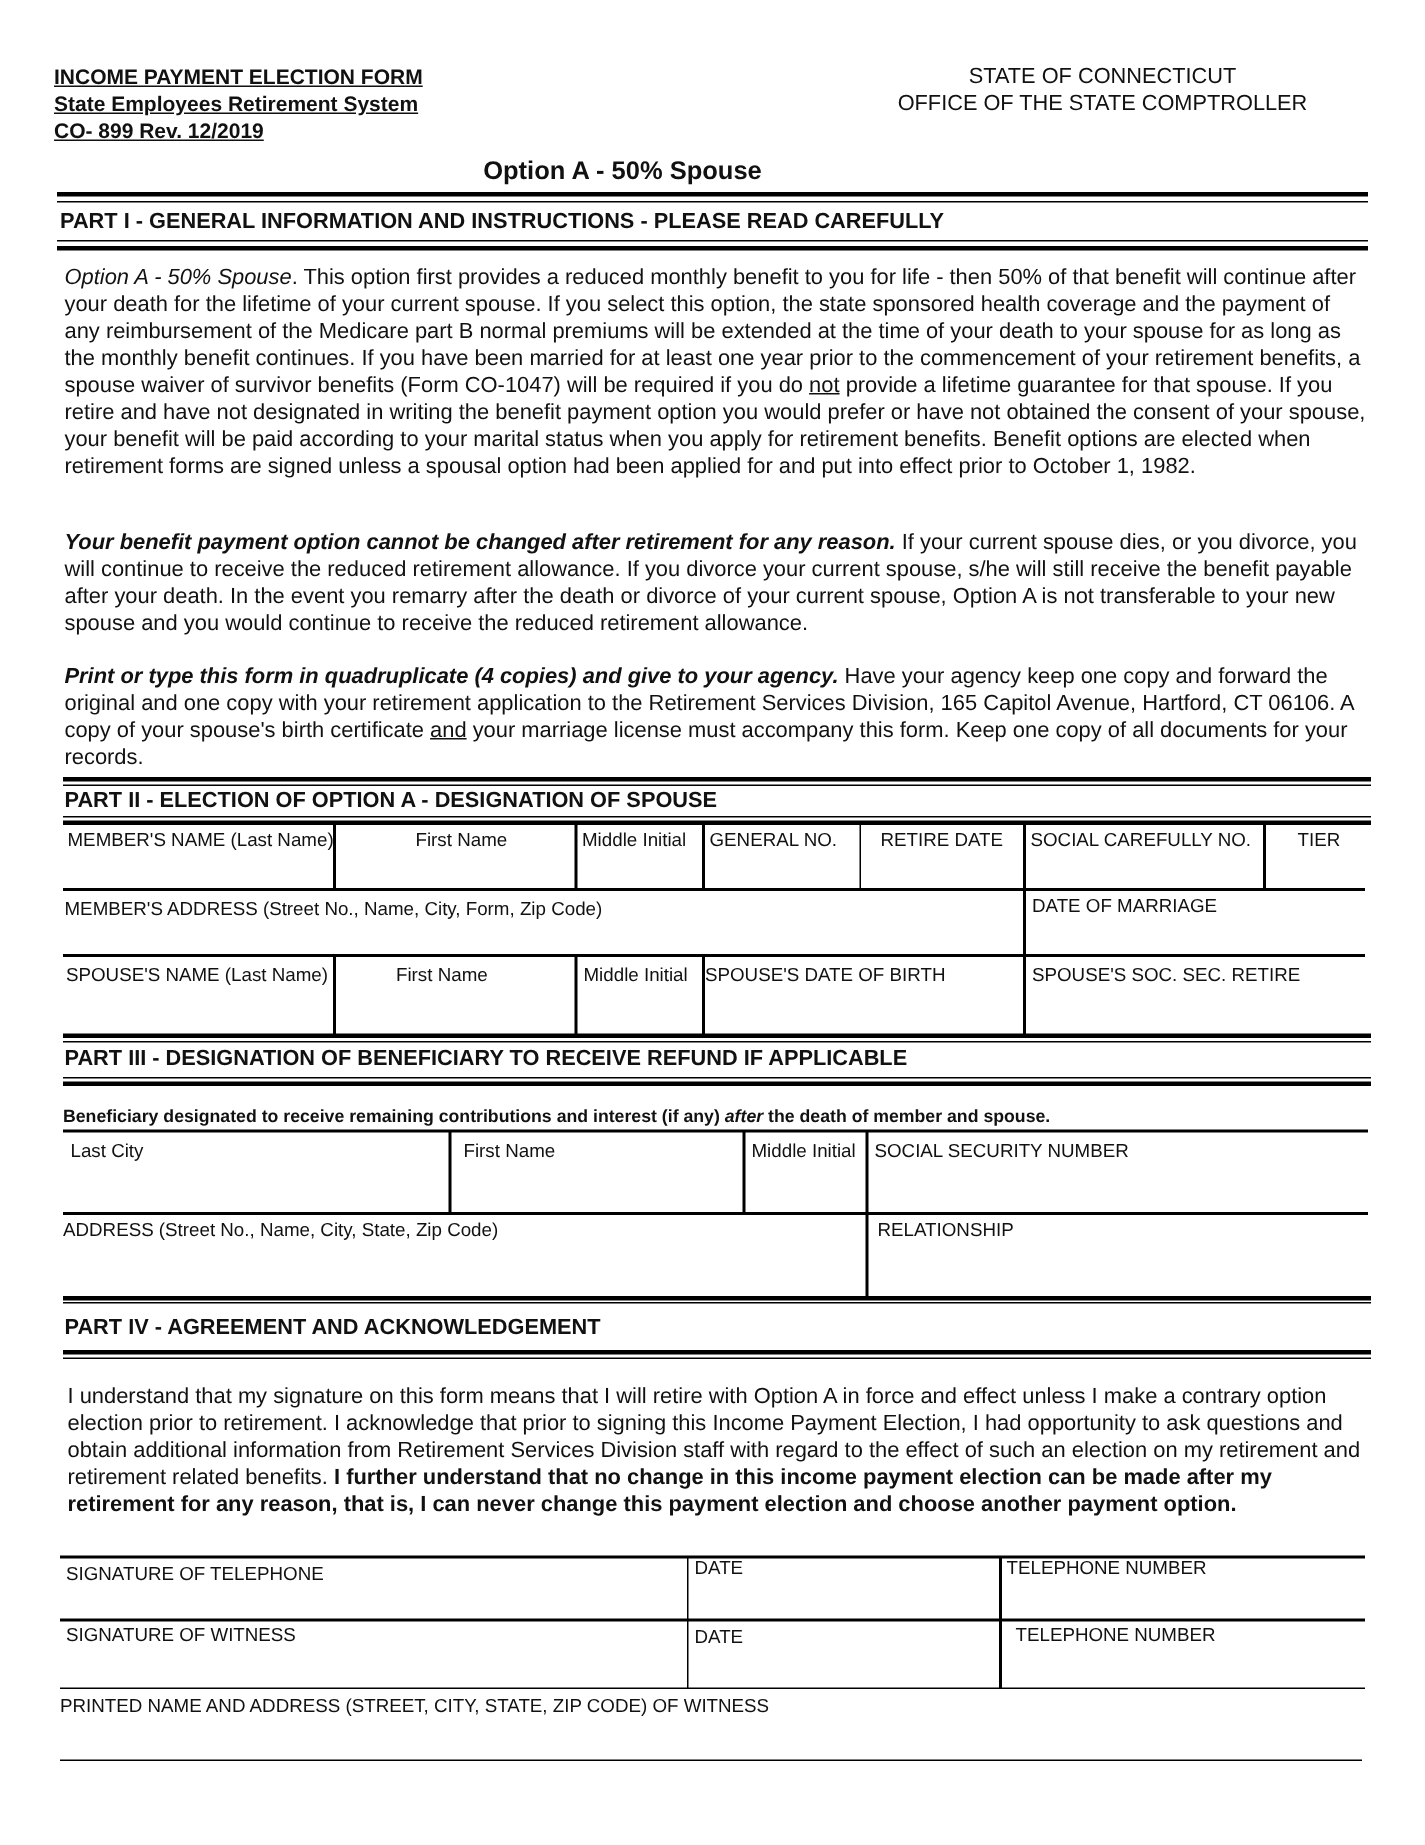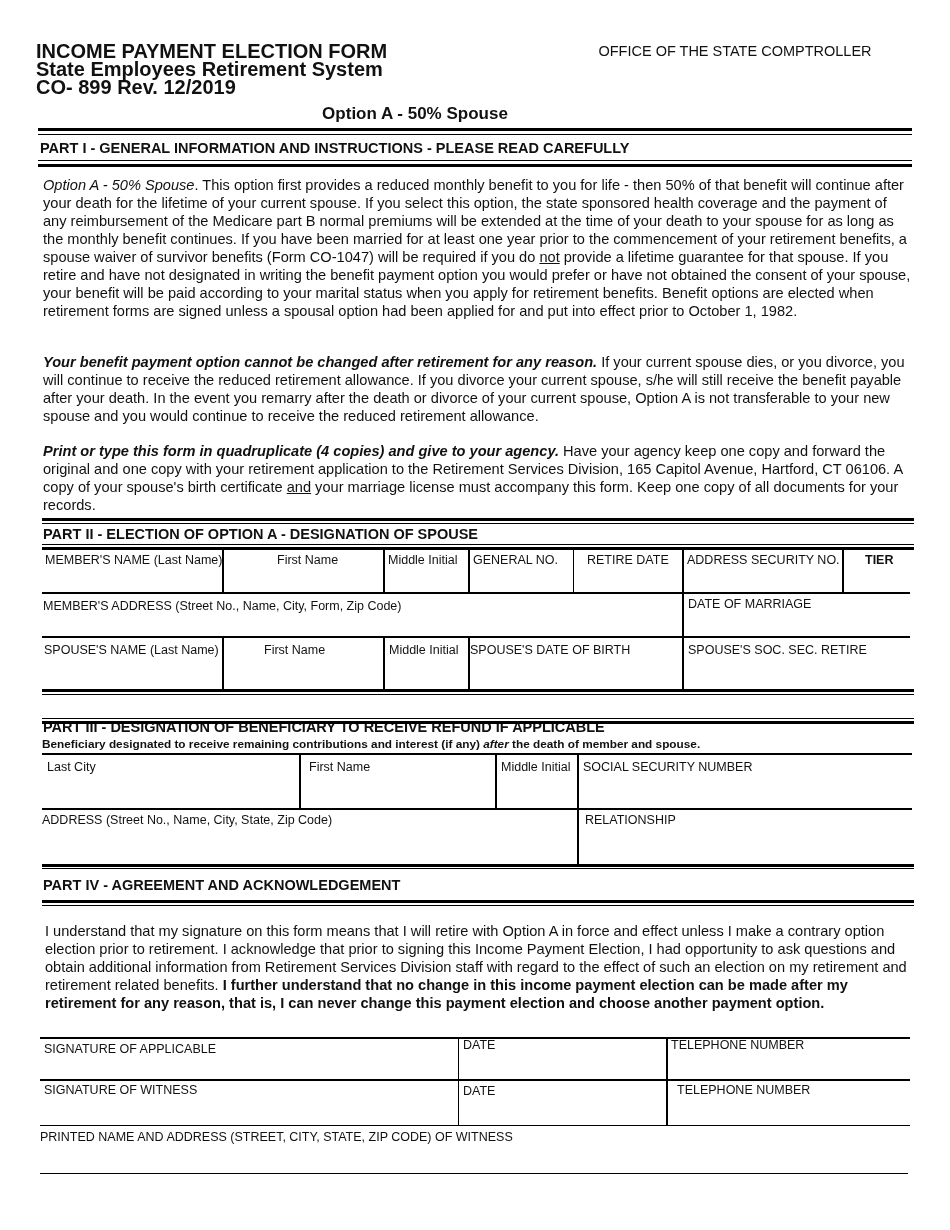--- a/index.html
+++ b/index.html
@@ -1,19 +1,19 @@
 <!DOCTYPE html>
 <html><head>
 <meta charset="utf-8">
 <style>
   html, body { margin: 0; padding: 0; background: #ffffff; }
   body { width: 950px; height: 1230px; position: relative; overflow: hidden;
          font-family: "Liberation Sans", sans-serif; color: #111; }
   .abs { position: absolute; }
-  .hdr-left { left: 36px; top: 42px; font-weight: bold; font-size: 20px; line-height: 18px; }
+  .hdr-left { left: 36px; top: 42px; font-weight: bold; font-size: 14px; line-height: 18px; text-decoration: underline; }
   .hdr-right { left: 560px; width: 350px; top: 42px; text-align: center; font-size: 14.5px; line-height: 18px; }
   .doc-title { left: 0; width: 830px; top: 104px; text-align: center; font-weight: bold; font-size: 17px; }
   .rule-thick { position: absolute; height: 3px; background: #000; }
   .rule-thin { position: absolute; height: 1px; background: #000; }
   .part-title { position: absolute; font-weight: bold; font-size: 14.5px; }
   .para { position: absolute; left: 43px; width: 870px; font-size: 14.6px; line-height: 18px; }
   .para u { text-decoration: underline; }
   .lbl { position: absolute; font-size: 12.5px; white-space: nowrap; }
   .vline { position: absolute; width: 2px; background: #000; }
   .hline { position: absolute; height: 2px; background: #000; }
@@ -22,20 +22,21 @@
 </style>
 </head>
 <body>
 
 <div class="abs hdr-left">
   <div>INCOME PAYMENT ELECTION FORM</div>
   <div>State Employees Retirement System</div>
   <div>CO- 899 Rev. 12/2019</div>
 </div>
 <div class="abs hdr-right">
+  <div>STATE OF CONNECTICUT</div>
   <div>OFFICE OF THE STATE COMPTROLLER</div>
 </div>
 <div class="abs doc-title">Option A - 50% Spouse</div>
 
 <div class="rule-thick" style="left:38px; width:874px; top:128px;"></div>
 <div class="rule-thin" style="left:38px; width:874px; top:134px;"></div>
 <div class="part-title" style="left:40px; top:140px;">PART I - GENERAL INFORMATION AND INSTRUCTIONS - PLEASE READ CAREFULLY</div>
 <div class="rule-thin" style="left:38px; width:874px; top:160px;"></div>
 <div class="rule-thick" style="left:38px; width:874px; top:164px;"></div>
 
@@ -59,24 +60,24 @@
 <div class="vline" style="left:383px; top:549px; height:43px;"></div>
 <div class="lbl" style="left:388px; top:553px;">Middle Initial</div>
 <input class="field" style="left: 388px; top: 570px; width: 78px; height: 20px;">
 <div class="vline" style="left:468px; top:549px; height:43px;"></div>
 <div class="lbl" style="left:473px; top:553px;">GENERAL NO.</div>
 <input class="field" style="left: 473px; top: 570px; width: 98px; height: 20px;">
 <div class="vline" style="left:573px; top:549px; height:43px; width:1px;"></div>
 <div class="lbl" style="left:587px; top:553px;">RETIRE DATE</div>
 <input class="field" style="left: 577px; top: 570px; width: 103px; height: 20px;">
 <div class="vline" style="left:682px; top:549px; height:141px;"></div>
-<div class="lbl" style="left:687px; top:553px;">ADDRESS SECURITY NO.</div>
+<div class="lbl" style="left:687px; top:553px;">SOCIAL CAREFULLY NO.</div>
 <input class="field" style="left: 687px; top: 570px; width: 152px; height: 20px;">
 <div class="vline" style="left:842px; top:549px; height:43px;"></div>
-<div class="lbl" style="left:865px; top:553px;font-weight:bold;">TIER</div>
+<div class="lbl" style="left:865px; top:553px;">TIER</div>
 <input class="field" style="left: 846px; top: 570px; width: 64px; height: 20px;">
 <div class="hline" style="left:42px; width:868px; top:592px;"></div>
 
 <div class="lbl" style="left:43px; top:599px;">MEMBER'S ADDRESS (Street No., Name, City, Form, Zip Code)</div>
 <input class="field" style="left: 43px; top: 616px; width: 635px; height: 20px;">
 <div class="lbl" style="left:688px; top:597px;">DATE OF MARRIAGE</div>
 <input class="field" style="left: 688px; top: 614px; width: 220px; height: 20px;">
 <div class="hline" style="left:42px; width:868px; top:636px;"></div>
 
 <div class="lbl" style="left:44px; top:643px;">SPOUSE'S NAME (Last Name)</div>
@@ -88,21 +89,21 @@
 <div class="lbl" style="left:389px; top:643px;">Middle Initial</div>
 <input class="field" style="left: 388px; top: 662px; width: 78px; height: 22px;">
 <div class="vline" style="left:468px; top:637px; height:53px;"></div>
 <div class="lbl" style="left:470px; top:643px;">SPOUSE'S DATE OF BIRTH</div>
 <input class="field" style="left: 472px; top: 662px; width: 206px; height: 22px;">
 <div class="lbl" style="left:688px; top:643px;">SPOUSE'S SOC. SEC. RETIRE</div>
 <input class="field" style="left: 688px; top: 662px; width: 220px; height: 22px;">
 
 <div class="rule-thick" style="left:42px; width:872px; top:689px;"></div>
 <div class="rule-thin" style="left:42px; width:872px; top:694px;"></div>
-<div class="part-title" style="left:43px; top:719px;">PART III - DESIGNATION OF BENEFICIARY TO RECEIVE REFUND IF APPLICABLE</div>
+<div class="part-title" style="left:43px; top:698px;">PART III - DESIGNATION OF BENEFICIARY TO RECEIVE REFUND IF APPLICABLE</div>
 <div class="rule-thin" style="left:42px; width:872px; top:718px;"></div>
 <div class="rule-thick" style="left:42px; width:872px; top:721px;"></div>
 
 <div class="bene-note"><span>Beneficiary designated to receive remaining contributions and interest (if any) </span><i>after</i><span> the death of member and spouse.</span></div>
 <div class="hline" style="left:42px; width:870px; top:753px;"></div>
 
 <div class="lbl" style="left:47px; top:760px;">Last City</div>
 <input class="field" style="left: 46px; top: 780px; width: 250px; height: 24px;">
 <div class="vline" style="left:299px; top:754px; height:55px;"></div>
 <div class="lbl" style="left:309px; top:760px;">First Name</div>
@@ -122,21 +123,21 @@
 
 <div class="rule-thick" style="left:42px; width:872px; top:864px;"></div>
 <div class="rule-thin" style="left:42px; width:872px; top:868px;"></div>
 <div class="part-title" style="left:43px; top:877px;">PART IV - AGREEMENT AND ACKNOWLEDGEMENT</div>
 <div class="rule-thick" style="left:42px; width:872px; top:900px;"></div>
 <div class="rule-thin" style="left:42px; width:872px; top:905px;"></div>
 
 <div class="para" style="left:45px; width:870px; top:922px;"><span>I understand that my signature on this form means that I will retire with Option A in force and effect unless I make a contrary option election prior to retirement. I acknowledge that prior to signing this Income Payment Election, I had opportunity to ask questions and obtain additional information from Retirement Services Division staff with regard to the effect of such an election on my retirement and retirement related benefits. </span><b>I further understand that no change in this income payment election can be made after my retirement for any reason, that is, I can never change this payment election and choose another payment option.</b></div>
 
 <div class="hline" style="left:40px; width:870px; top:1037px;"></div>
-<div class="lbl" style="left:44px; top:1042px;">SIGNATURE OF APPLICABLE</div>
+<div class="lbl" style="left:44px; top:1042px;">SIGNATURE OF TELEPHONE</div>
 <input class="field" style="left: 44px; top: 1060px; width: 410px; height: 18px;">
 <div class="vline" style="left:458px; top:1038px; height:88px; width:1px;"></div>
 <div class="lbl" style="left:463px; top:1038px;">DATE</div>
 <input class="field" style="left: 463px; top: 1058px; width: 200px; height: 20px;">
 <div class="vline" style="left:666px; top:1038px; height:88px;"></div>
 <div class="lbl" style="left:671px; top:1038px;">TELEPHONE NUMBER</div>
 <input class="field" style="left: 671px; top: 1058px; width: 236px; height: 20px;">
 <div class="hline" style="left:40px; width:870px; top:1079px;"></div>
 
 <div class="lbl" style="left:44px; top:1083px;">SIGNATURE OF WITNESS</div>

